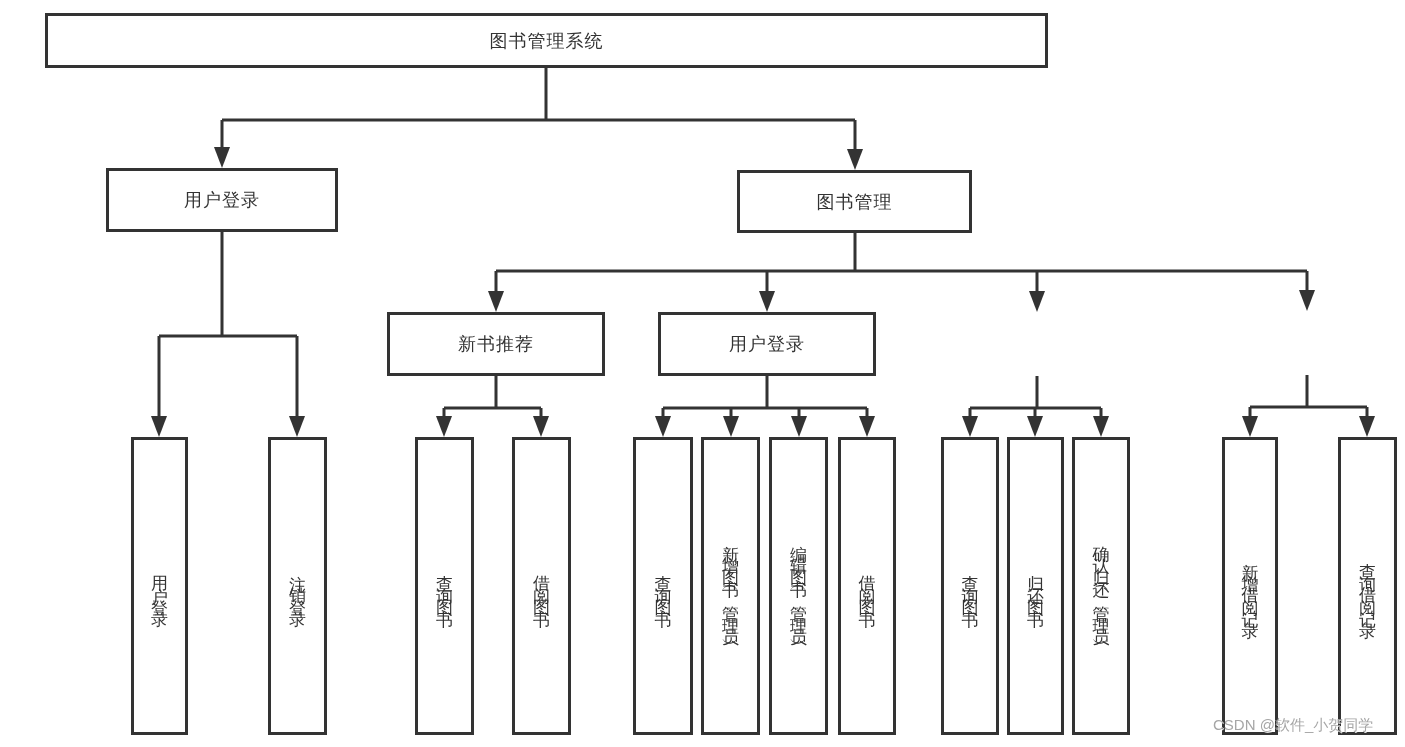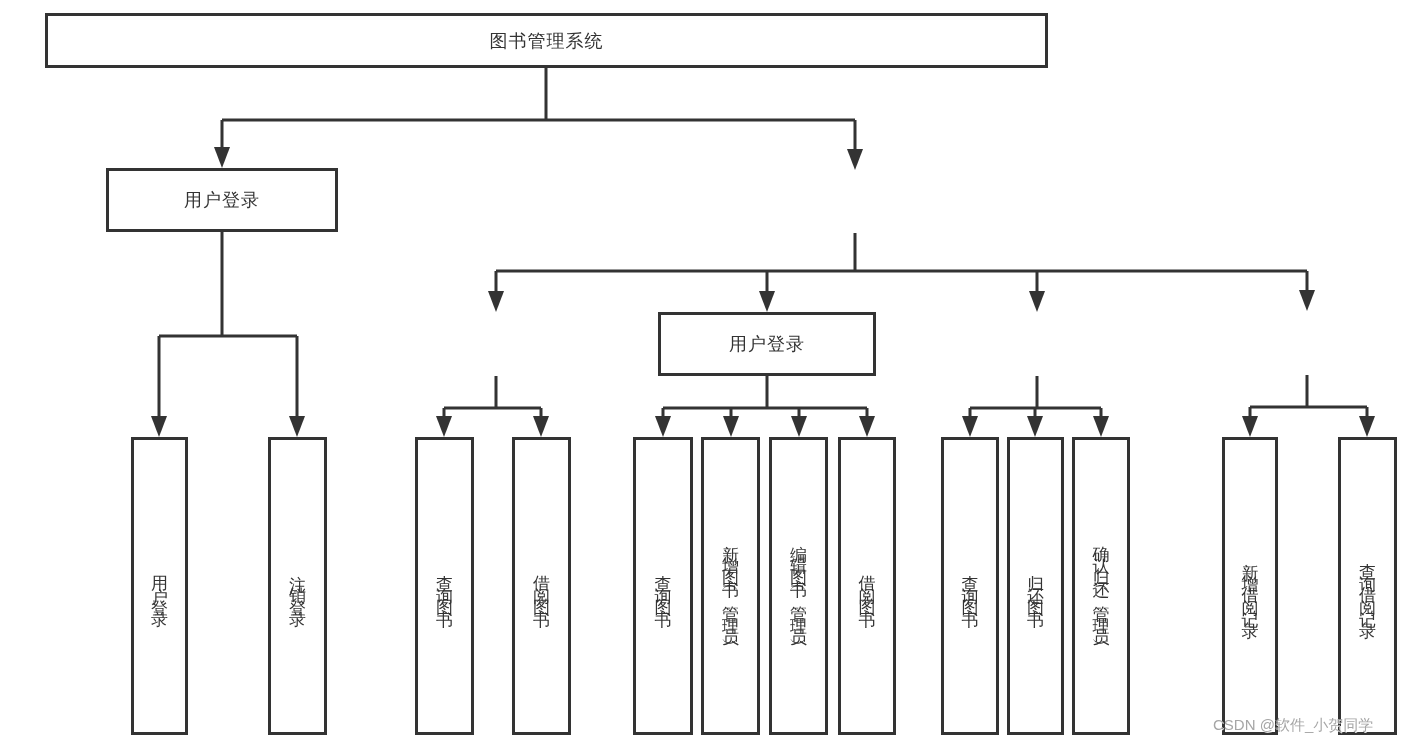--- a/index.html
+++ b/index.html
@@ -82,21 +82,23 @@
     <polygon points="1068,416 1084,416 1076,437"></polygon>
 
     <path d="M1282 375 V407 M1225 407 H1342 M1225 407 V416 M1342 407 V416"></path>
     <polygon points="1217,416 1233,416 1225,437"></polygon>
     <polygon points="1334,416 1350,416 1342,437"></polygon>
   </svg>
 
   <div class="hnode" style="left:20px;top:13px;width:1003px;height:55px">图书管理系统</div>
 
   <div class="hnode" style="left:81px;top:168px;width:232px;height:64px">用户登录</div>
+  <div class="hnode" style="left:712px;top:170px;width:235px;height:63px">图书管理</div>
 
+  <div class="hnode" style="left:362px;top:312px;width:218px;height:64px">新书推荐</div>
   <div class="hnode" style="left:633px;top:312px;width:218px;height:64px">用户登录</div>
 
   <div class="vnode" style="left:106px;width:57px">
     <span class="vtext">用户登录</span>
   </div>
   <div class="vnode" style="left:243px;width:59px">
     <span class="vtext">注销登录</span>
   </div>
 
   <div class="vnode" style="left:390px;width:59px">

